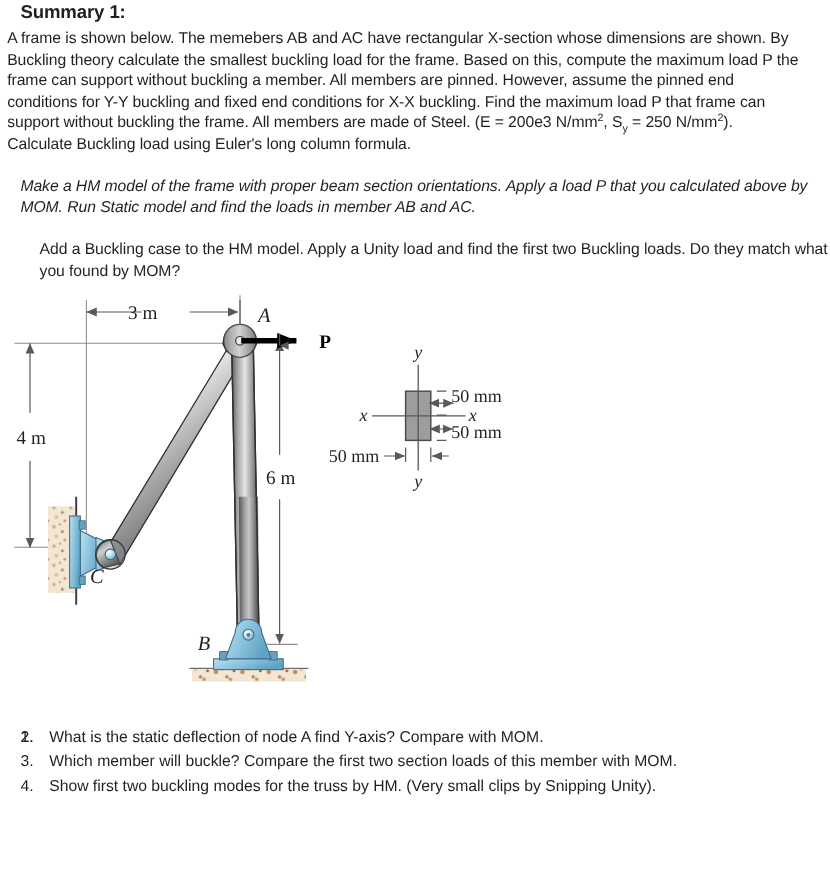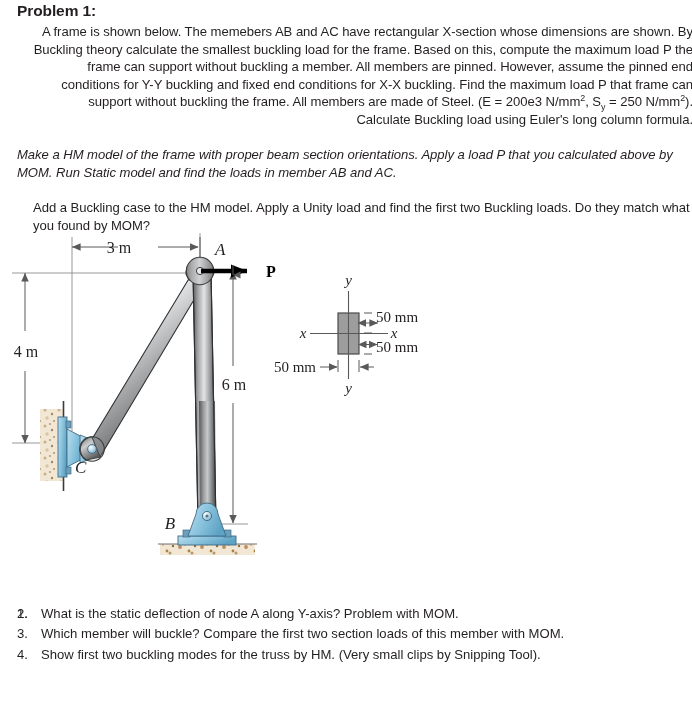--- a/index.html
+++ b/index.html
@@ -31,21 +31,21 @@
     font-weight: bold;
     letter-spacing: -0.1px;
   }
   .para {
     position: absolute;
     font-size: 13.1px;
     line-height: 17.6px;
     letter-spacing: -0.05px;
     text-align: left;
   }
-  #para-intro  { left: 33px; top: 23px;  width: 660px; text-align: right; }
+  #para-intro  { left: 6px; top: 23px;  width: 660px; }
   #para-hm     { left: 17px; top: 146px; width: 660px; font-style: italic; }
   #para-buck   { left: 33px; top: 199px; width: 660px; }
   #answer-lead { left: 17px; top: 588px; width: 660px; }
 
   .qlist {
     position: absolute;
     left: 17px;
     top: 604px;
     width: 665px;
     margin: 0;
@@ -64,21 +64,21 @@
     top: 0;
   }
 
   sup { font-size: 0.68em; vertical-align: super; line-height: 0; }
   sub { font-size: 0.68em; vertical-align: sub;   line-height: 0; }
 
   
   #figure {
     position: absolute;
     left: 0;
-    top: 231px;
+    top: 244px;
     width: 470px;
     height: 335px;
   }
   #figure svg { display: block; }
 
   .dimtext {
     font-family: "Liberation Serif", serif;
     font-size: 16px;
     fill: #231f20;
   }
@@ -106,21 +106,21 @@
     fill: #231f20;
   }
   .dimline { stroke: #58595b; stroke-width: 1; fill: none; }
   .extline { stroke: #8c8c8c; stroke-width: 0.9; fill: none; }
 </style>
 </head>
 <body>
 
 <div class="page">
 
-  <div class="title">Problem 1:</div>
+  <div class="title">Summary 1:</div>
 
   <div class="para" id="para-intro">A frame is shown below. The memebers AB and AC have rectangular X-section whose dimensions are shown. By Buckling theory calculate the smallest buckling load for the frame. Based on this, compute the maximum load P the frame can support without buckling a member. All members are pinned. However, assume the pinned end conditions for Y-Y buckling and fixed end conditions for X-X buckling. Find the maximum load P that frame can support without buckling the frame. All members are made of Steel. (E = 200e3 N/mm<sup>2</sup>, S<sub>y</sub> = 250 N/mm<sup>2</sup>). Calculate Buckling load using Euler's long column formula.</div>
 
   <div class="para" id="para-hm">Make a HM model of the frame with proper beam section orientations. Apply a load P that you calculated above by MOM. Run Static model and find the loads in member AB and AC.</div>
 
   <div class="para" id="para-buck">Add a Buckling case to the HM model. Apply a Unity load and find the first two Buckling loads. Do they match what you found by MOM?</div>
 
   <div id="figure">
     <svg width="470" height="335" viewBox="0 0 470 335" xmlns="http://www.w3.org/2000/svg">
       <defs>
@@ -300,25 +300,25 @@
     </svg>
   </div>
 
 
   <ol class="qlist">
     <li>
       <span class="num">1.</span>
     </li>
     <li>
       <span class="num">2.</span>
-      <span>What is the static deflection of node A along Y-axis? Problem with MOM.</span>
+      <span>What is the static deflection of node A find Y-axis? Compare with MOM.</span>
     </li>
     <li>
       <span class="num">3.</span>
       <span>Which member will buckle? Compare the first two section loads of this member with MOM.</span>
     </li>
     <li>
       <span class="num">4.</span>
-      <span>Show first two buckling modes for the truss by HM. (Very small clips by Snipping Tool).</span>
+      <span>Show first two buckling modes for the truss by HM. (Very small clips by Snipping Unity).</span>
     </li>
   </ol>
 
 </div>
 
 </body></html>

